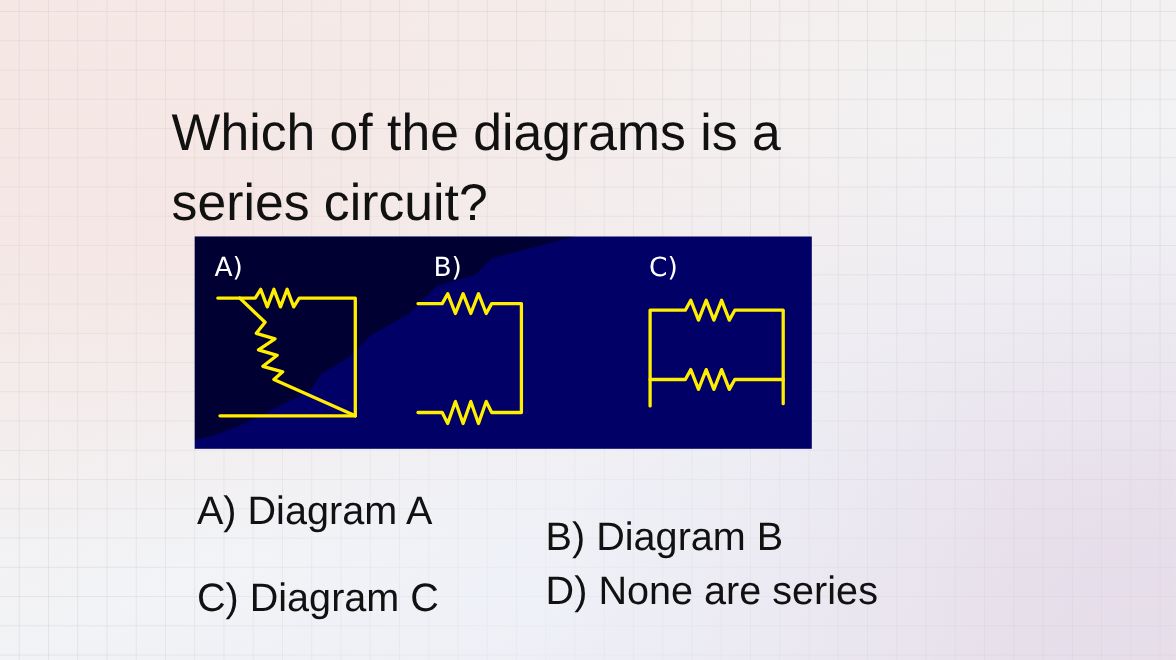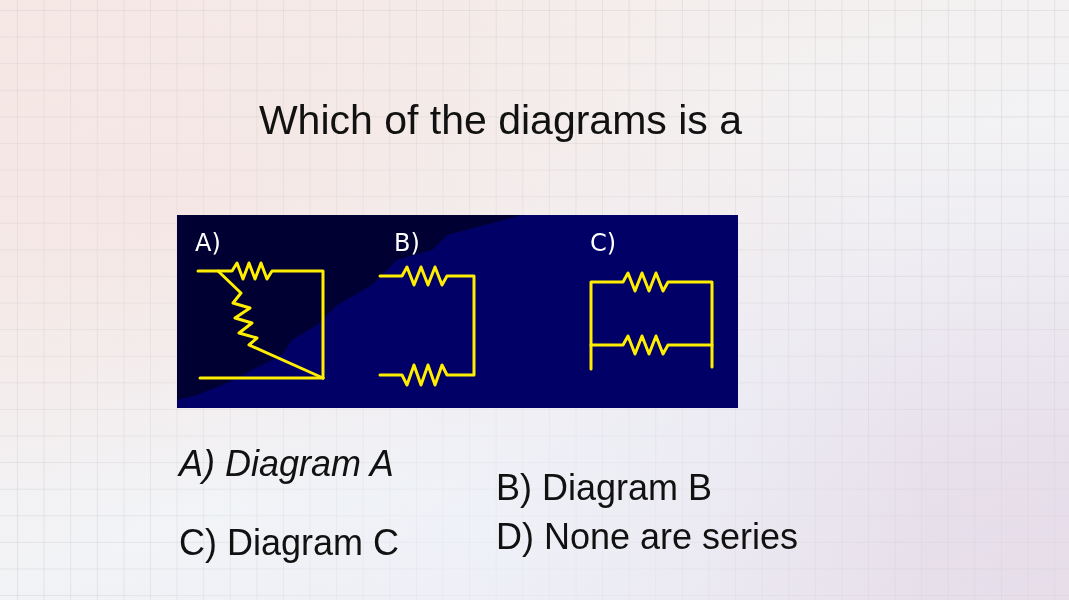--- a/index.html
+++ b/index.html
@@ -20,22 +20,22 @@
       pointer-events: none;
     }
     .glow {
       position: absolute; inset: 0; pointer-events: none;
       background:
         radial-gradient(ellipse at 15% 35%, rgba(245,220,215,0.45), transparent 55%),
         radial-gradient(ellipse at 45% 90%, rgba(240,246,252,0.6), transparent 55%),
         radial-gradient(ellipse at 95% 85%, rgba(226,214,230,0.55), transparent 55%);
     }
     .question {
-      position: absolute; left: 172px; top: 88px; width: 570px;
-      text-align: right; font-size: 41px; line-height: 64px; color: #111;
+      position: absolute; left: 156px; top: 88px; width: 570px;
+      text-align: left; font-size: 47px; line-height: 64px; color: #111;
     }
     .question span { display: block; }
     .diagram {
       position: absolute; left: 177px; top: 215px; width: 561px; height: 193px;
       background: #000066; overflow: hidden;
     }
     .diagram svg { position: absolute; left: 0; top: 0; }
     .answers { position: absolute; left: 0; top: 0; }
     .answer {
       position: absolute; font-size: 36px; color: #111; white-space: nowrap;
@@ -43,20 +43,21 @@
     }
   </style>
 </head>
 <body>
 
 <div class="grid"></div>
 <div class="glow"></div>
 
 <div class="question">
   <span>Which of the diagrams is a</span>
+  <span>series circuit?</span>
 </div>
 
 <div class="diagram">
   <svg width="561" height="193" viewBox="0 0 561 193">
 
     <polygon points="0,0 345,0 300,12 270,20 255,35 220,45 195,70 160,90 140,110 115,125 105,140 75,155 50,168 20,180 0,185" fill="#000033"></polygon>
 
     <text x="18" y="36" font-family="DejaVu Sans, sans-serif" font-size="24" fill="#ffffff">A)</text>
     <text x="217" y="36" font-family="DejaVu Sans, sans-serif" font-size="24" fill="#ffffff">B)</text>
     <text x="413" y="36" font-family="DejaVu Sans, sans-serif" font-size="24" fill="#ffffff">C)</text>
@@ -75,17 +76,17 @@
 
       <g>
         <path d="M414,154 L414,67 L446,67 L451,58 L458,76 L465,58 L472,76 L479,58 L486,76 L491,67 L535,67 L535,152"></path>
         <path d="M414,130 L446,130 L451,121 L458,139 L465,121 L472,139 L479,121 L486,139 L491,130 L535,130"></path>
       </g>
     </g>
   </svg>
 </div>
 
 <div class="answers">
-  <div class="answer" style="left:179px; top:443px;font-style:italic;">A) Diagram A</div>
+  <div class="answer" style="left:179px; top:443px;">A) Diagram A</div>
   <div class="answer" style="left:496px; top:467px;">B) Diagram B</div>
   <div class="answer" style="left:179px; top:522px;">C) Diagram C</div>
   <div class="answer" style="left:496px; top:516px;">D) None are series</div>
 </div>
 
 </body></html>

